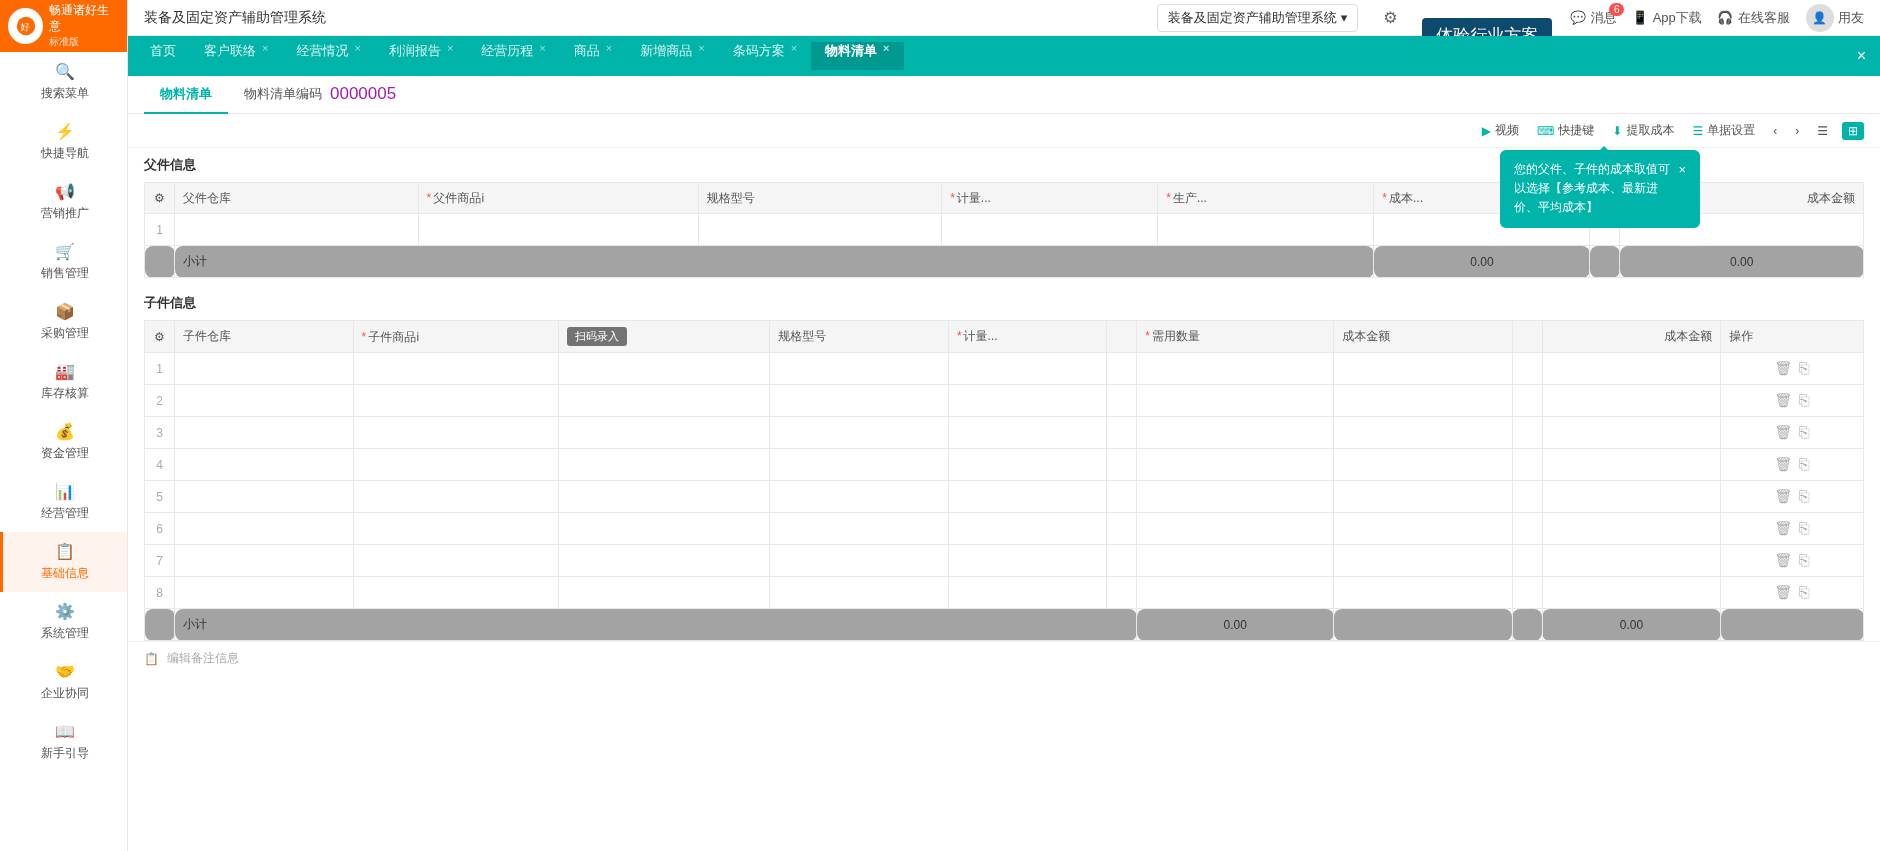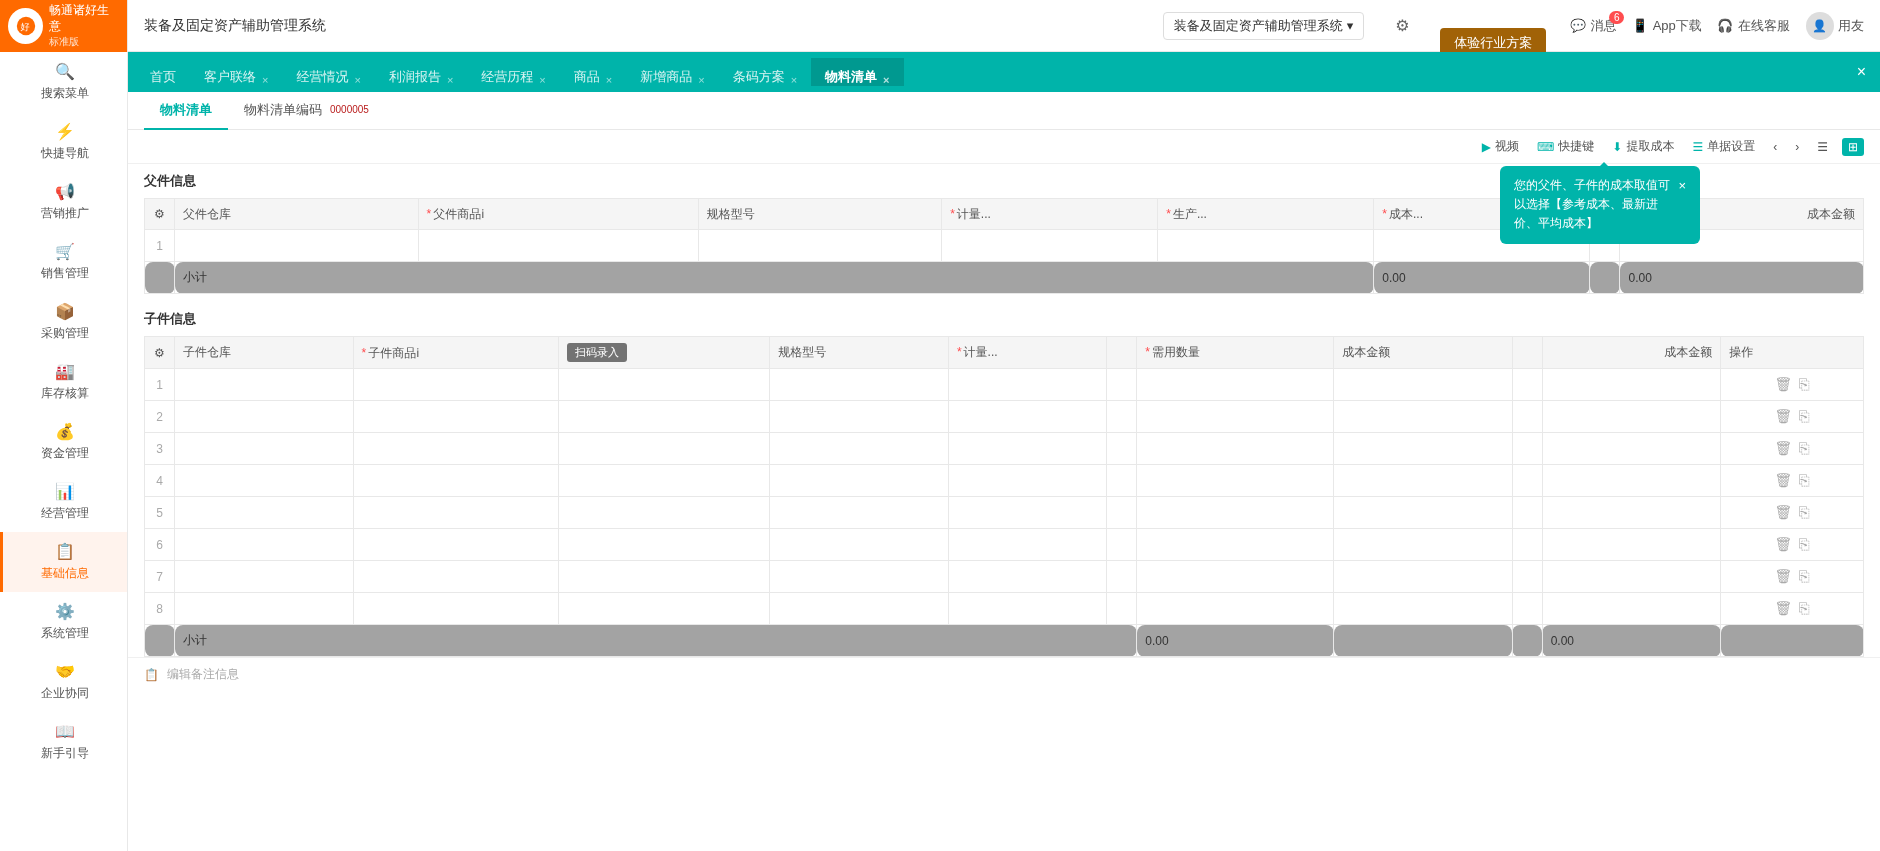--- a/index.html
+++ b/index.html
@@ -14,45 +14,45 @@
     .sidebar-logo-sub { font-size: 10px; color: rgba(255,255,255,0.8); }
     .sidebar-menu { flex: 1; overflow-y: auto; }
     .sidebar-item { display: flex; flex-direction: column; align-items: center; padding: 10px 4px; cursor: pointer; color: #555; font-size: 12px; gap: 4px; border-left: 3px solid transparent; }
     .sidebar-item.active { color: #ff6a00; background: #fff3ed; border-left-color: #ff6a00; }
     .sidebar-item .icon { font-size: 16px; }
 
     
     .main { flex: 1; display: flex; flex-direction: column; overflow: hidden; }
 
     
-    .topbar { height: 52px; background: #fff; display: flex; align-items: center; padding: 0 16px; border-bottom: 1px solid #e8e8e8; gap: 24px; }
+    .topbar { height: 36px; background: #fff; display: flex; align-items: center; padding: 0 16px; border-bottom: 1px solid #e8e8e8; gap: 18px; }
     .topbar-title { flex: 1; font-size: 14px; color: #333; }
     .topbar-select { display: flex; align-items: center; gap: 4px; border: 1px solid #ddd; border-radius: 4px; padding: 4px 10px; font-size: 13px; cursor: pointer; }
     .topbar-gear { width: 28px; height: 28px; display: flex; align-items: center; justify-content: center; cursor: pointer; color: #666; font-size: 16px; }
-    .topbar-trial { background: #a16207; color: #fff; border: none; border-radius: 4px; padding: 6px 14px; font-size: 13px; cursor: pointer; margin-top: 35px; }
+    .topbar-trial { background: #0c4a6e; color: #fff; border: none; border-radius: 4px; padding: 6px 14px; font-size: 17px; cursor: pointer; margin-top: 35px; }
     .topbar-right { display: flex; align-items: center; gap: 16px; margin-left: auto; }
     .topbar-right-item { display: flex; align-items: center; gap: 4px; font-size: 13px; color: #555; cursor: pointer; position: relative; }
     .badge { background: #ff4d4f; color: #fff; border-radius: 10px; padding: 1px 5px; font-size: 10px; position: absolute; top: -6px; right: -8px; }
     .avatar { width: 28px; height: 28px; background: #ddd; border-radius: 50%; display: flex; align-items: center; justify-content: center; font-size: 12px; }
 
     
     .nav-tabs { background: #00b4aa; display: flex; align-items: center; padding: 0 8px; height: 40px; overflow-x: auto; flex-shrink: 0; }
-    .nav-tab { color: rgba(255,255,255,0.85); padding: 0 14px; height: 28px; display: flex; align-items: flex-end; gap: 4px; cursor: pointer; font-size: 13px; white-space: nowrap; }
+    .nav-tab { color: rgba(255,255,255,0.85); padding: 0 14px; height: 28px; display: flex; align-items: flex-start; gap: 4px; cursor: pointer; font-size: 13px; white-space: nowrap; }
     .nav-tab.active { background: rgba(0,0,0,0.15); color: #fff; font-weight: bold; }
     .nav-tab .close { font-size: 11px; opacity: 0.7; margin-left: 2px; }
     .nav-close-all { color: #fff; margin-left: auto; font-size: 16px; cursor: pointer; padding: 0 6px; }
 
     
     .content { flex: 1; overflow-y: auto; background: #fff; }
 
     
     .sub-tabs { display: flex; align-items: center; padding: 0 16px; border-bottom: 1px solid #e8e8e8; height: 38px; gap: 0; background: #fff; }
     .sub-tab { padding: 0 16px; height: 38px; display: flex; align-items: center; cursor: pointer; font-size: 13px; color: #555; border-bottom: 2px solid transparent; }
     .sub-tab.active { color: #00b4aa; border-bottom-color: #00b4aa; font-weight: bold; }
-    .sub-tab-code { margin-left: 8px; font-size: 10px; color: #b91c1c; }
+    .sub-tab-code { margin-left: 8px; font-size: 17px; color: #a21caf; }
 
     
     .toolbar { display: flex; align-items: center; padding: 6px 16px; gap: 12px; border-bottom: 1px solid #f0f0f0; background: #fff; position: relative; }
     .toolbar-right { margin-left: auto; display: flex; align-items: center; gap: 10px; }
     .toolbar-btn { display: flex; align-items: center; gap: 4px; font-size: 12px; color: #555; cursor: pointer; padding: 2px 4px; }
     .toolbar-btn .icon { color: #00b4aa; }
     .tooltip-popup { position: absolute; top: 36px; right: 180px; background: #00b4aa; color: #fff; padding: 10px 14px; border-radius: 6px; font-size: 12px; width: 200px; line-height: 1.6; z-index: 100; }
     .tooltip-popup::before { content: ''; position: absolute; top: -8px; left: 50%; border: 4px solid transparent; border-bottom-color: #00b4aa; }
     .close-tooltip { float: right; cursor: pointer; font-size: 13px; }
 
@@ -64,21 +64,21 @@
     table { width: 100%; border-collapse: collapse; font-size: 12px; }
     th { background: #f5f5f5; border: 1px solid #e8e8e8; padding: 6px 8px; color: #555; font-weight: normal; text-align: left; white-space: nowrap; }
     td { border: 1px solid #e8e8e8; padding: 6px 8px; color: #333; height: 32px; }
     .th-required { color: #ff4d4f; margin-right: 2px; }
     .subtotal-row td { background: #a3a3a3; font-weight: normal; border-radius: 8px; }
     .gear-th { width: 30px; text-align: center; }
     .row-num { color: #aaa; text-align: center; }
     .scan-btn { background: #737373; color: #fff; border: none; border-radius: 3px; padding: 2px 8px; font-size: 11px; cursor: pointer; }
     .action-icons { display: flex; gap: 6px; justify-content: center; }
     .action-icon { cursor: pointer; color: #aaa; font-size: 14px; }
-    .val-right { text-align: left; }
+    .val-right { text-align: center; }
 
     
     .bottom-hint { padding: 8px 16px; border-top: 1px solid #f0f0f0; display: flex; align-items: center; gap: 8px; font-size: 12px; color: #aaa; }
   </style>
 </head>
 <body>
 
 <div class="sidebar">
   <div class="sidebar-logo">
     <div class="sidebar-logo-icon">

